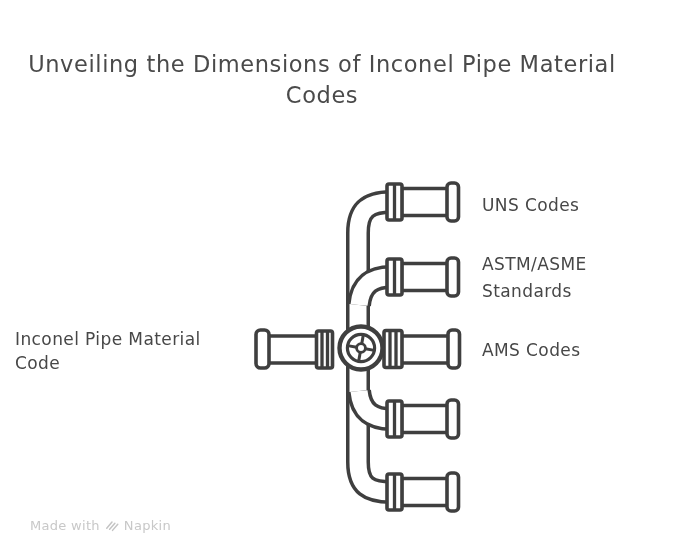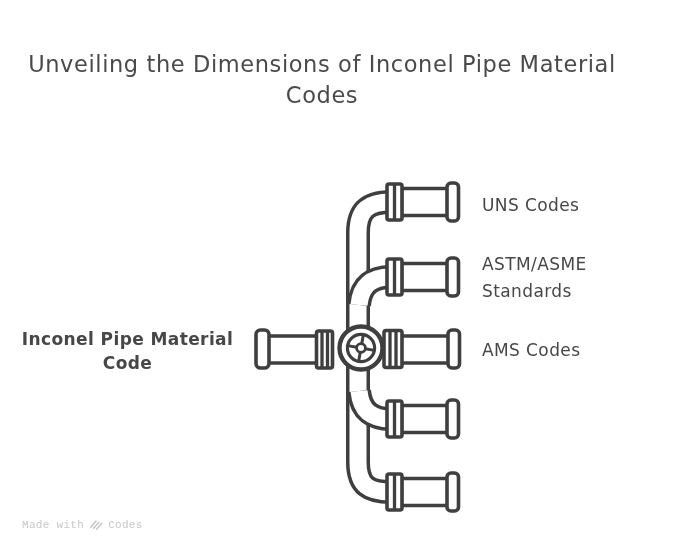--- a/index.html
+++ b/index.html
@@ -27,40 +27,38 @@
   .label{
     position:absolute;
     font-size:17px;
     line-height:27px;
     letter-spacing:0.4px;
     color:#474747;
     white-space:nowrap;
   }
   .center-label{
     right:456px;top:327px;width:225px;
-    text-align:center;
+    text-align:left;
     white-space:normal;
     line-height:24px;
-    font-weight:bold;
   }
   .branch{left:482px;}
   .n0{top:192px;}
   .n1{top:251px;white-space:normal;width:150px;}
   .n2{top:337px;}
   .n3{top:408px;}
   .n4{top:479px;}
   .footer{
     position:absolute;
-    left:22px;top:518px;
+    left:30px;top:518px;
     display:flex;align-items:center;gap:5px;
-    font-size:11px;
+    font-size:13px;
     letter-spacing:0.3px;
     color:#c8c8c8;
     cursor:pointer;
-    font-family:Liberation Mono, monospace;
   }
   
   .pd{fill:none;stroke:#3f3f3f;stroke-width:24;}
   .pw{fill:none;stroke:#ffffff;stroke-width:17;}
   .shape{fill:#ffffff;stroke:#3f3f3f;stroke-width:3.6;}
   .thin{stroke:#3f3f3f;stroke-width:3.3;fill:none;}
 </style>
 </head>
 <body>
 
@@ -148,16 +146,16 @@
   <div class="label branch n1">ASTM/ASME Standards</div>
   <div class="label branch n2">AMS Codes</div>
 
   <div class="footer">
     <span>Made with</span>
     <svg width="14" height="14" viewBox="0 0 16 16" fill="none" stroke="#c4c4c4" stroke-width="1.7" stroke-linecap="round">
       <path d="M2 10.5 L8 3.5"></path>
       <path d="M5.3 11.8 L11.3 4.8"></path>
       <path d="M8.6 13 L14.6 6"></path>
     </svg>
-    <span>Codes</span>
+    <span>Napkin</span>
   </div>
 
 </div>
 
 </body></html>

